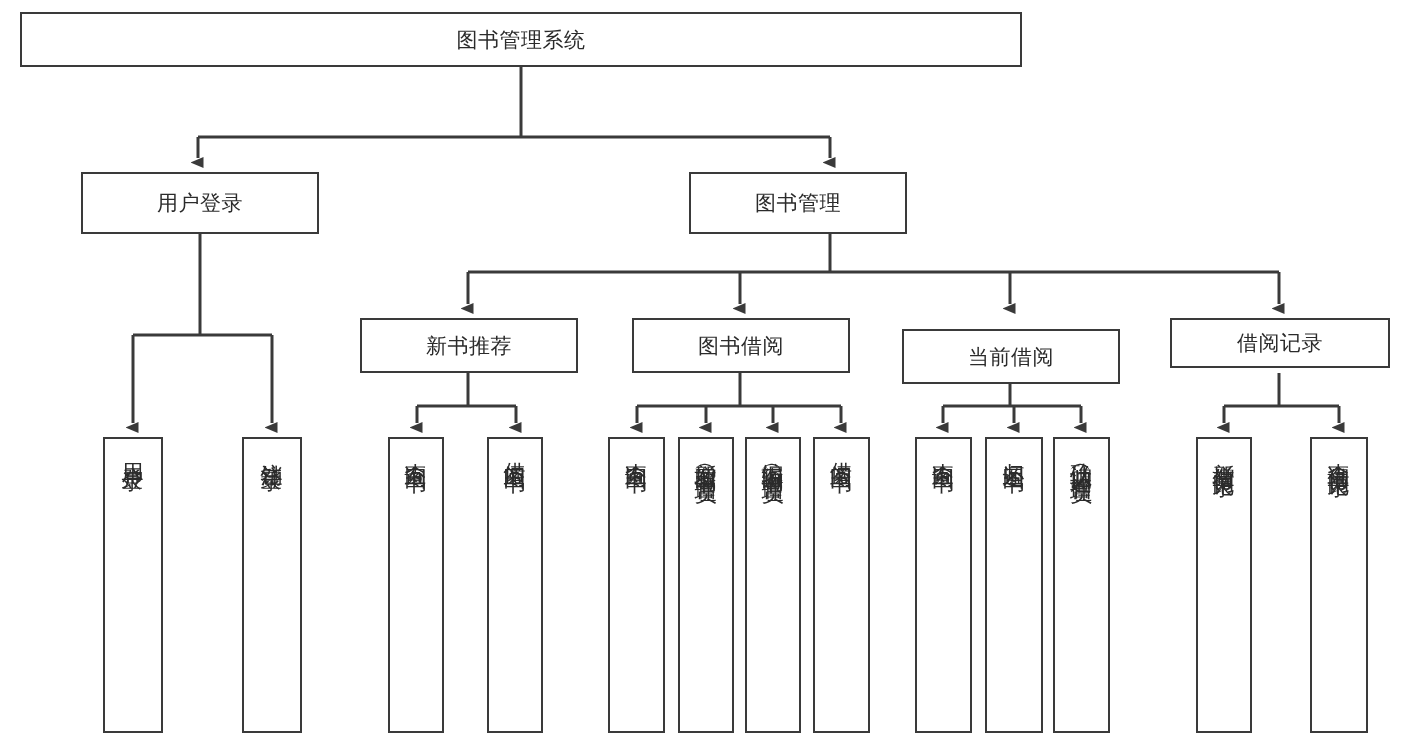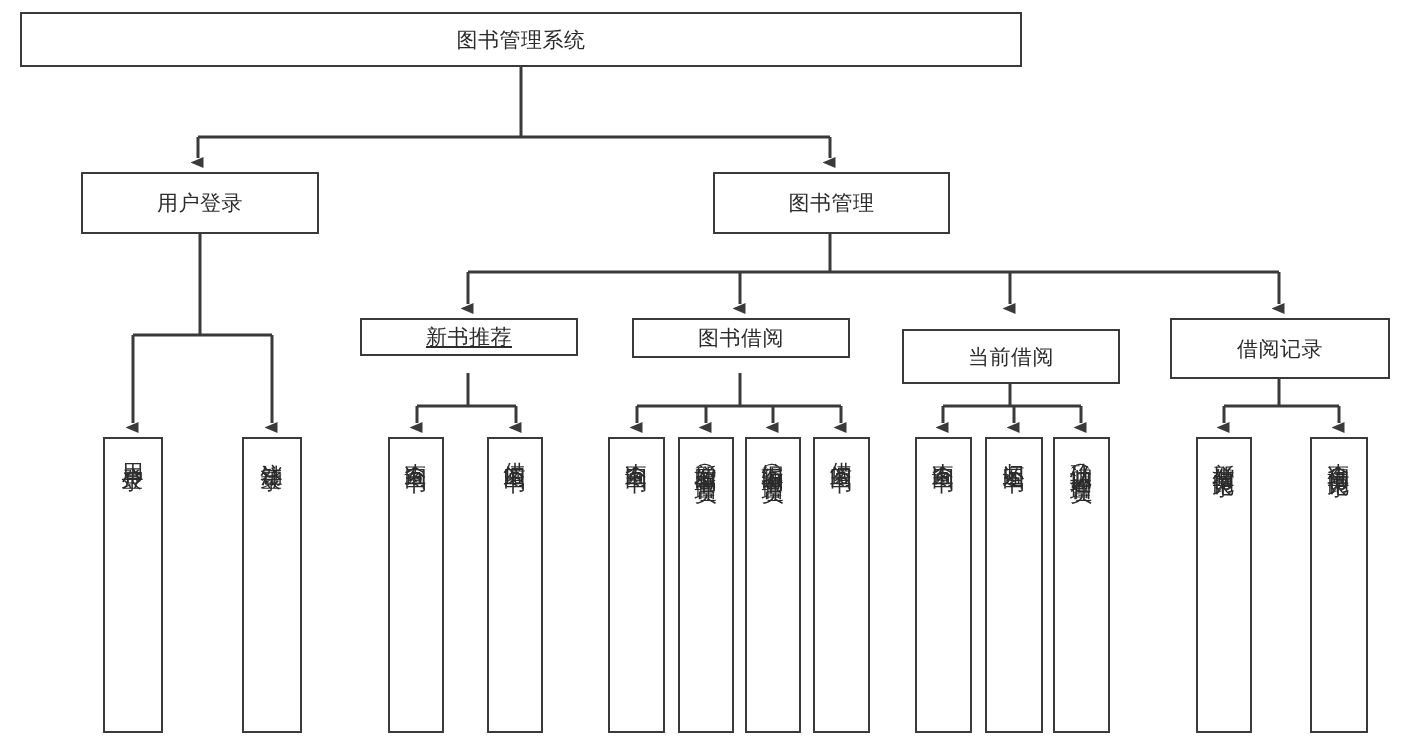--- a/index.html
+++ b/index.html
@@ -131,34 +131,34 @@
     </g>
   </svg>
 
   <div class="node horiz root" style="left: 20px; top: 12px; width: 1002px; height: 55px;">
     <span class="label">图书管理系统</span>
   </div>
 
   <div class="node horiz" style="left: 81px; top: 172px; width: 238px; height: 62px;">
     <span class="label">用户登录</span>
   </div>
-  <div class="node horiz" style="left: 713px; top: 172px; width: 237px; height: 62px;">
+  <div class="node horiz" style="left: 689px; top: 172px; width: 218px; height: 62px;">
     <span class="label">图书管理</span>
   </div>
 
-  <div class="node horiz" style="left: 360px; top: 318px; width: 218px; height: 38px; text-decoration: underline;">
+  <div class="node horiz" style="left: 360px; top: 318px; width: 218px; height: 55px;">
     <span class="label">新书推荐</span>
   </div>
-  <div class="node horiz" style="left: 632px; top: 318px; width: 218px; height: 40px;">
+  <div class="node horiz" style="left: 632px; top: 318px; width: 218px; height: 55px;">
     <span class="label">图书借阅</span>
   </div>
   <div class="node horiz" style="left: 902px; top: 318px; width: 218px; height: 55px; margin-top: 11px;">
     <span class="label">当前借阅</span>
   </div>
-  <div class="node horiz" style="left: 1170px; top: 318px; width: 220px; height: 61px;">
+  <div class="node horiz" style="left: 1170px; top: 318px; width: 220px; height: 50px;">
     <span class="label">借阅记录</span>
   </div>
 
   <div class="node vert" style="left: 103px; top: 437px; width: 60px; height: 296px;">
     <span class="label">用户登录</span>
   </div>
   <div class="node vert" style="left: 242px; top: 437px; width: 60px; height: 296px;">
     <span class="label">注销登录</span>
   </div>
   <div class="node vert" style="left: 388px; top: 437px; width: 56px; height: 296px;">

